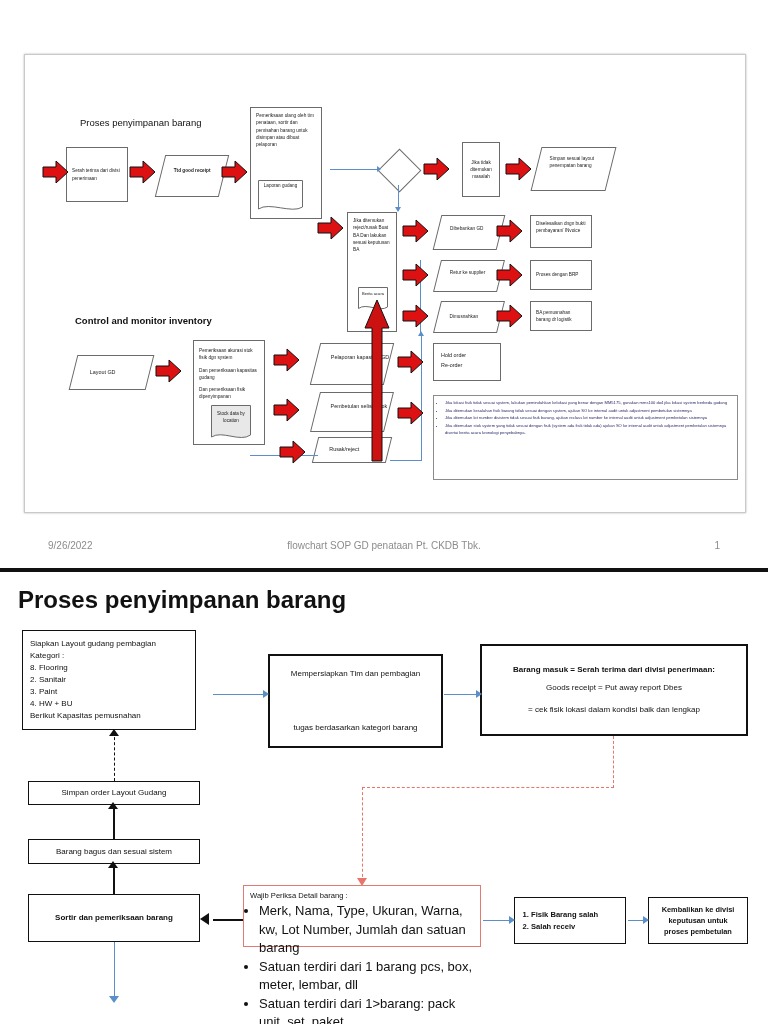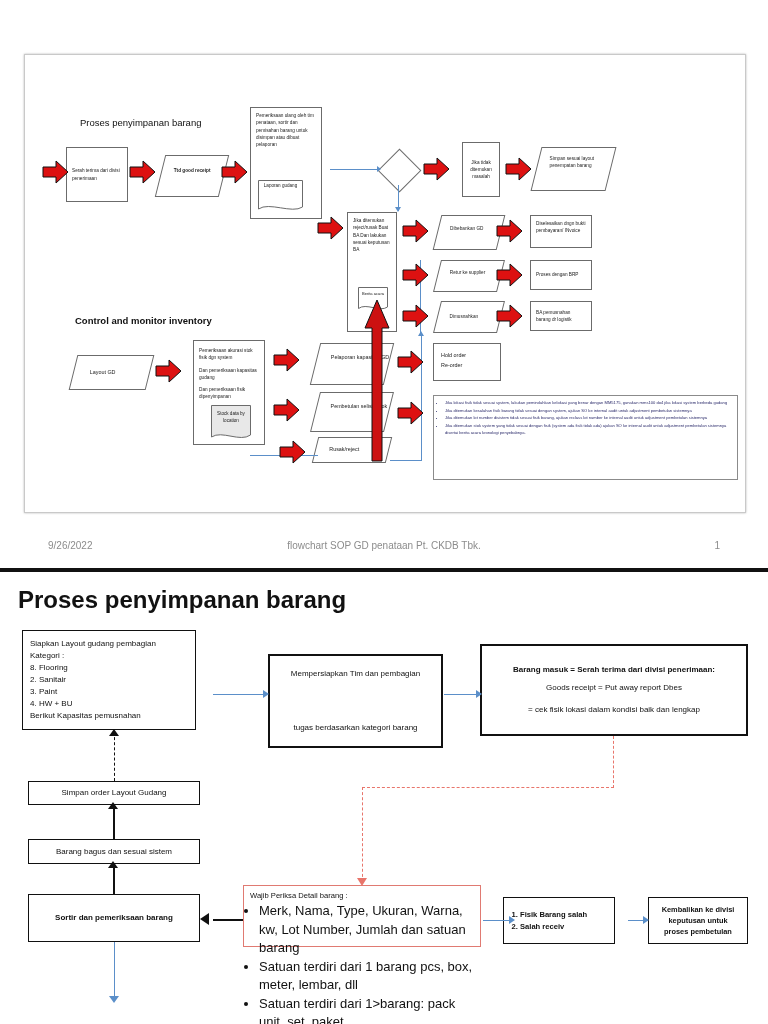--- a/index.html
+++ b/index.html
@@ -342,21 +342,21 @@
 
     <div class="b2 redbox" style="left:243px;top:313px;width:238px;height:62px;padding:4px 6px;">
       <div class="hd">Wajib Periksa Detail barang :</div>
       <ul>
         <li>Merk, Nama, Type, Ukuran, Warna, kw, Lot Number, Jumlah dan satuan barang</li>
         <li>Satuan terdiri dari 1 barang pcs, box, meter, lembar, dll</li>
         <li>Satuan terdiri dari 1&gt;barang: pack unit, set, paket</li>
       </ul>
     </div>
 
-    <div class="b2 l" style="left:503px;top:325px;width:112px;height:47px;padding:20px 4px;font-weight:bold;font-size:7.6px;">
+    <div class="b2 l" style="left:514px;top:325px;width:112px;height:47px;padding:20px 4px;font-weight:bold;font-size:7.6px;">
       <ol>
         <li>Fisik Barang salah</li>
         <li>Salah receiv</li>
       </ol>
     </div>
 
     <div class="b2 c" style="left:648px;top:325px;width:100px;height:47px;font-weight:bold;font-size:7.4px;">Kembalikan ke divisi keputusan untuk proses pembetulan</div>
 
     <div class="cn" style="left:213px;top:122px;width:54px;height:1.3px;"></div>
     <div class="tri" style="left:263px;top:118px;border-top:4px solid transparent;border-bottom:4px solid transparent;border-left:6px solid #5b8fc9;"></div>

